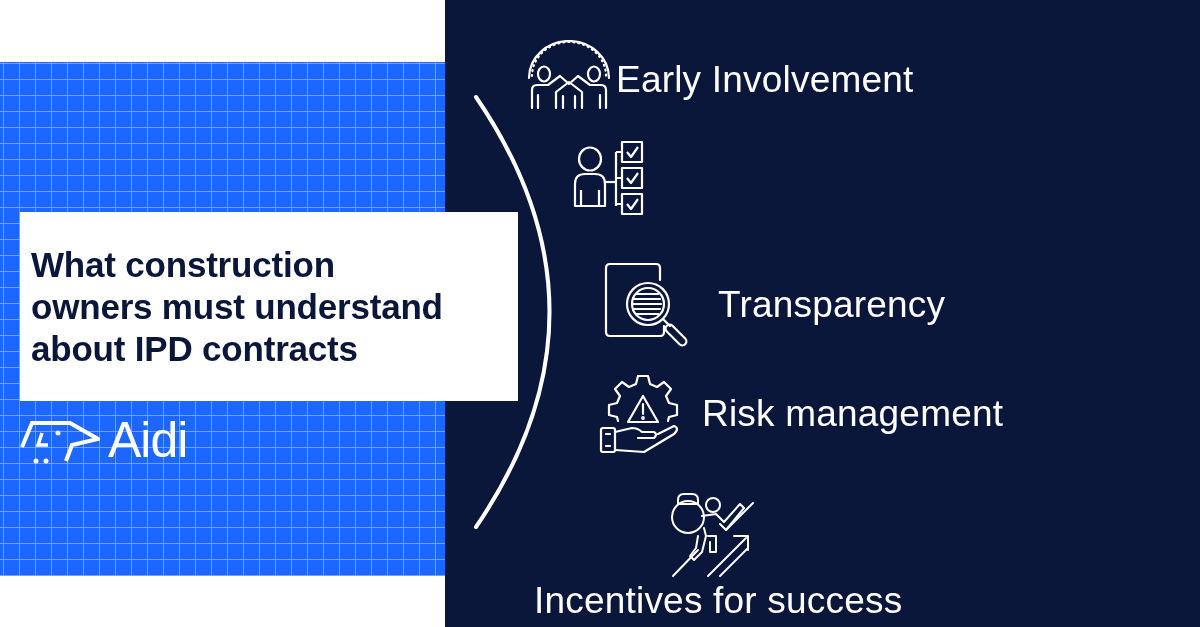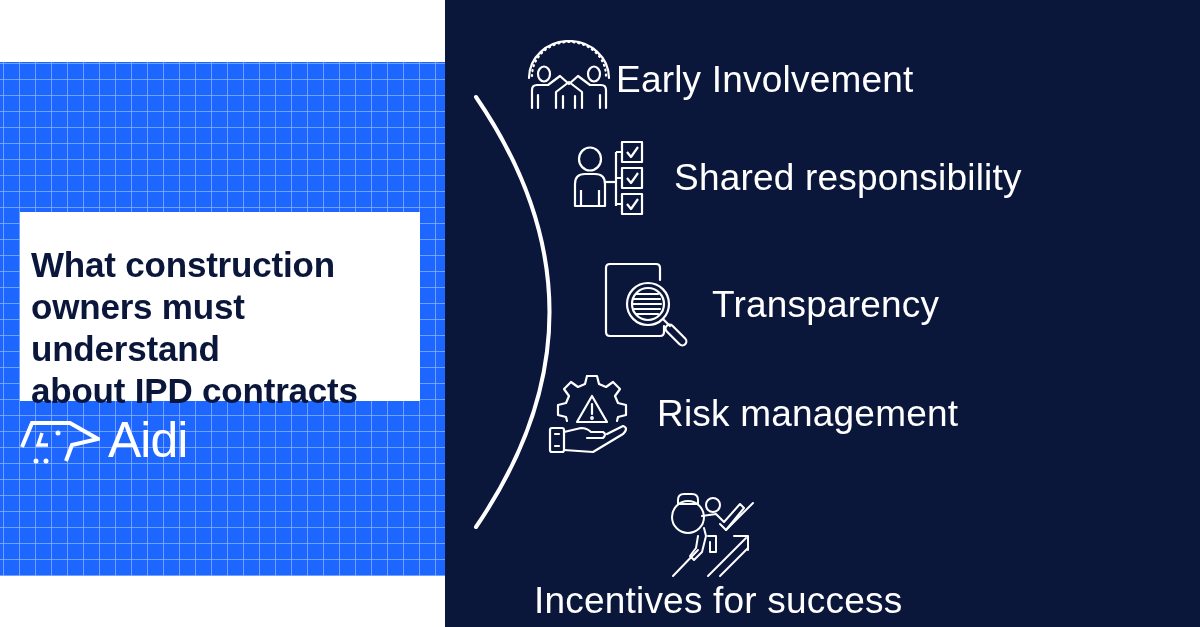--- a/index.html
+++ b/index.html
@@ -35,21 +35,21 @@
       left: 445px;
       top: 0;
       width: 755px;
       height: 627px;
       background: #0b163b;
     }
     .title-box {
       position: absolute;
       left: 20px;
       top: 212px;
-      width: 400px;
+      width: 498px;
       height: 189px;
       background: #ffffff;
       box-sizing: border-box;
       padding: 32px 0 0 11px;
       z-index: 3;
     }
     .title-text {
       margin: 0;
       color: #0b163b;
       font-family: "Liberation Sans", sans-serif;
@@ -152,37 +152,36 @@
       <path d="M3 68 L3 46 Q3 36 13 36 L23 36 Q33 36 33 46 L33 68 Z"></path>
       <path d="M9 68 L9 52 M27 68 L27 52"></path>
       <path d="M33 44 L44 44"></path>
       <path d="M44 14 L44 68"></path>
       <path d="M44 14 L50 14 M44 40 L50 40 M44 66 L50 66"></path>
       <rect x="50" y="4" width="20" height="20"></rect>
       <rect x="50" y="30" width="20" height="20"></rect>
       <rect x="50" y="56" width="20" height="20"></rect>
       <path d="M55 14 L59 19 L66 9 M55 40 L59 45 L66 35 M55 66 L59 71 L66 61"></path>
     </svg>
-    <span class="label" style="margin-left:18px;">Shared responsibility</span>
   </div>
 
   <div class="item" style="left:604px; top:262px;">
     <svg class="icon" width="96" height="86" viewBox="0 0 96 86" fill="none" stroke="#ffffff" stroke-width="2.2" stroke-linejoin="round" stroke-linecap="round">
       <path d="M6 2 L52 2 Q56 2 56 6 L56 18"></path>
       <path d="M6 2 Q2 2 2 6 L2 70 Q2 74 6 74 L56 74 Q60 74 60 70 L60 64"></path>
       <circle cx="44" cy="42" r="21"></circle>
       <circle cx="44" cy="42" r="16"></circle>
       <path d="M32 32 L54 32 M30 37 L56 37 M29 42 L57 42 M30 47 L56 47 M32 52 L54 52"></path>
       <path d="M60 58 L66 64"></path>
       <rect x="68" y="60" width="8" height="26" rx="4" transform="rotate(-45 72 73)"></rect>
     </svg>
-    <span class="label" style="margin-left:12px;">Transparency</span>
-  </div>
-
-  <div class="item" style="left:547px; top:372px;gap:6px;">
+    <span class="label" style="margin-left:18px;">Transparency</span>
+  </div>
+
+  <div class="item" style="left:598px; top:372px;">
     <svg class="icon" width="92" height="84" viewBox="0 0 92 84" fill="none" stroke="#ffffff" stroke-width="2.2" stroke-linejoin="round" stroke-linecap="round">
       <path d="M40 4 L50 4 L52 12 L59 15 L66 10 L73 17 L68 24 L71 31 L79 33 L79 43 L71 45 L70 49"></path>
       <path d="M40 4 L38 12 L31 15 L24 10 L17 17 L22 24 L19 31 L11 33 L11 43 L19 45 L20 49"></path>
       <path d="M45 24 L60 50 L30 50 Z"></path>
       <path d="M45 32 L45 42"></path>
       <circle cx="45" cy="46" r="0.8" fill="#ffffff"></circle>
       <rect x="3" y="56" width="14" height="24" rx="2"></rect>
       <path d="M8 62 L12 62 M8 74 L12 74"></path>
       <path d="M17 60 L34 56 Q40 56 44 60 L56 60 Q60 62 56 66 L40 66"></path>
       <path d="M17 78 L46 80 L76 62 Q82 56 76 54 L60 62"></path>

